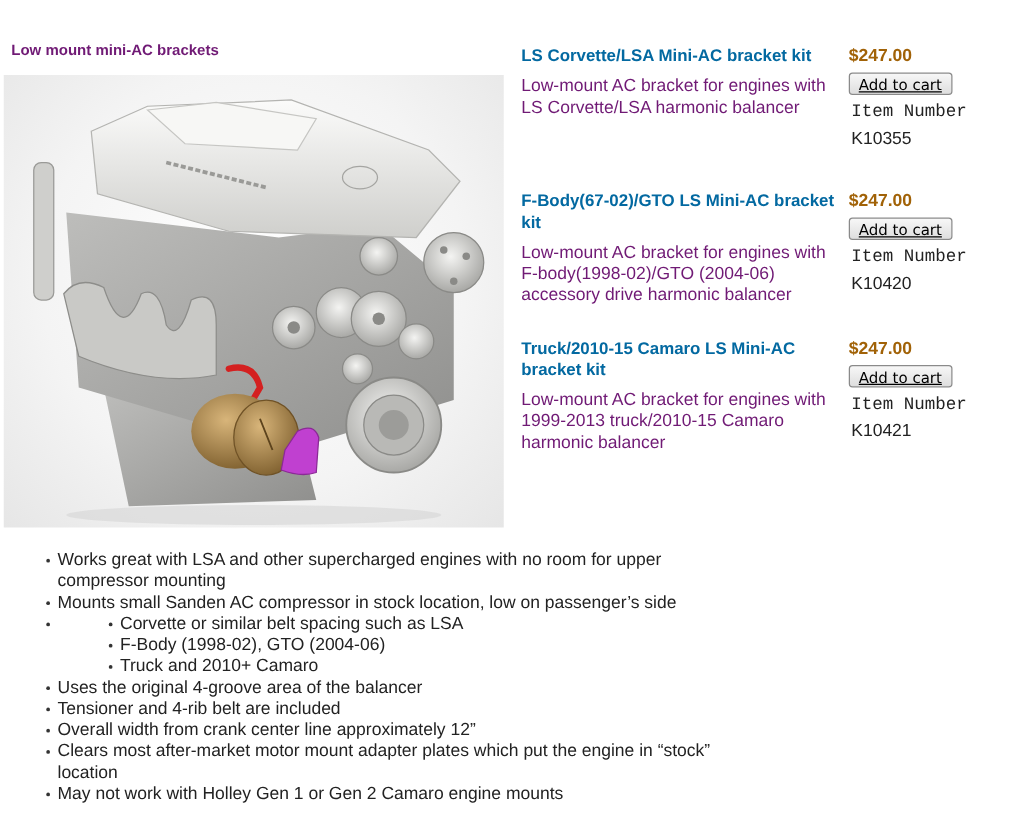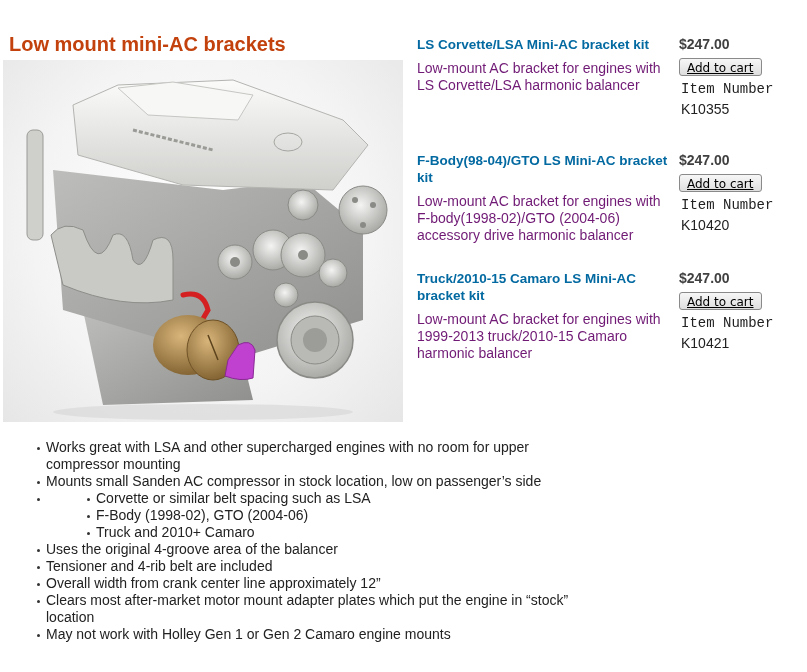--- a/index.html
+++ b/index.html
@@ -2,41 +2,41 @@
 <html><head>
 <meta charset="utf-8">
 <style>
   html, body { margin: 0; padding: 0; background: #ffffff; }
   body {
     width: 807px; height: 672px; position: relative; overflow: hidden;
     font-family: "Liberation Sans", sans-serif; color: #111;
   }
   .page-title {
     position: absolute; left: 9px; top: 33px;
-    font-size: 20px; font-weight: bold; margin: 0; color: #c2410c;
+    font-size: 12px; font-weight: bold; margin: 0; color: #701a75;
   }
   .hero {
     position: absolute; left: 3px; top: 60px; width: 400px; height: 362px;
     background: radial-gradient(ellipse at 50% 45%, #ffffff 0%, #f4f4f4 60%, #e6e6e6 100%);
     overflow: hidden;
   }
   .hero svg { width: 100%; height: 100%; display: block; }
 
   .product {
     position: absolute; left: 417px; width: 380px;
   }
   .product .info { position: absolute; left: 0; top: 0; width: 255px; }
   .product .title {
     font-size: 13.5px; font-weight: bold; line-height: 17px; margin: 0; color: #0369a1;
   }
   .product .desc {
     font-size: 14px; line-height: 17px; margin-top: 7px; color: #701a75;
   }
   .product .side { position: absolute; left: 262px; top: 0; width: 110px; }
-  .product .price { font-size: 14px; font-weight: bold; line-height: 17px; color: #404040; }
+  .product .price { font-size: 14px; font-weight: bold; line-height: 17px; color: #a16207; }
   .product .cart-btn {
     margin-top: 5px; display: inline-block;
     font-family: "DejaVu Sans", sans-serif; font-size: 12px;
     padding: 1px 7px 2px 7px; height: 18px; line-height: 16px; box-sizing: border-box;
     border: 1px solid #8a8a8a; border-radius: 3px;
     background: linear-gradient(#f7f7f7, #dedede); color: #000; cursor: pointer; text-decoration: underline;
   }
   .product .item-label, .product .item-number {
     font-size: 14px; line-height: 20px; color: #222; margin-left: 2px;
   }
@@ -130,21 +130,21 @@
   <div class="side">
     <div class="price">$247.00</div>
     <button class="cart-btn">Add to cart</button>
     <div class="item-label">Item Number</div>
     <div class="item-number">K10355</div>
   </div>
 </div>
 
 <div class="product" style="top:152px;">
   <div class="info">
-    <h3 class="title">F-Body(98-04)/GTO LS Mini-AC bracket kit</h3>
+    <h3 class="title">F-Body(67-02)/GTO LS Mini-AC bracket kit</h3>
     <div class="desc">Low-mount AC bracket for engines with F-body(1998-02)/GTO (2004-06) accessory drive harmonic balancer</div>
   </div>
   <div class="side">
     <div class="price">$247.00</div>
     <button class="cart-btn">Add to cart</button>
     <div class="item-label">Item Number</div>
     <div class="item-number">K10420</div>
   </div>
 </div>
 

